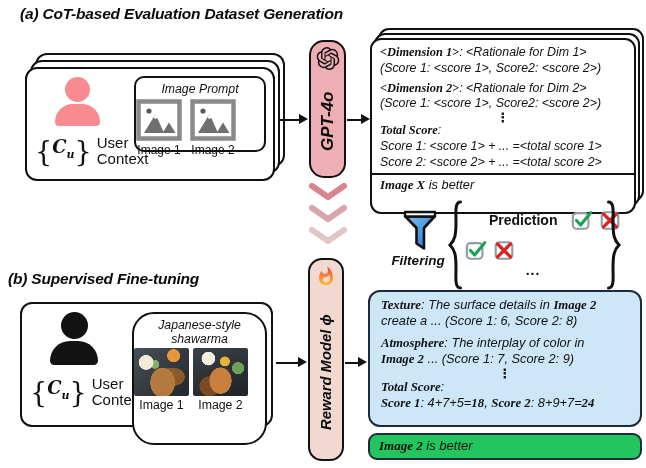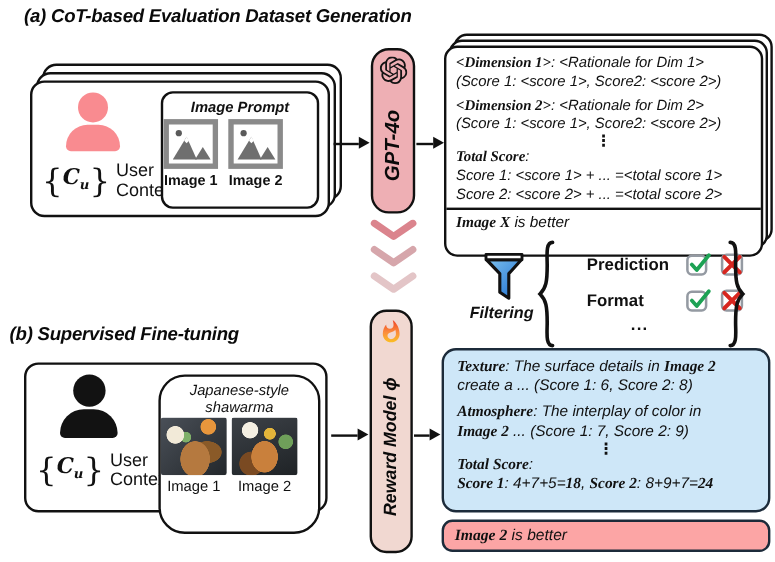--- a/index.html
+++ b/index.html
@@ -72,21 +72,21 @@
   .ln{white-space:nowrap;}
   .b{font-weight:700;font-family:Liberation Serif, serif;}
   .dots{text-align:center;font-weight:700;line-height:11px;font-size:13px;}
   .out-a-front .out-body .ln:nth-child(3){margin-top:4px;}
   .out-footer{border-top:2.2px solid #111;padding:2px 8px 0;font-size:12.8px;}
 
   
   .box-blue{position:absolute;background:#cee7f8;border:2.2px solid #1c2b3a;border-radius:12px;box-sizing:border-box;
      font-style:italic;font-size:12.8px;line-height:16.4px;padding:5px 11px;}
   .box-blue .ln:nth-child(3){margin-top:5px;}
-  .verdict-box{position:absolute;background:#fca5a5;border:2.2px solid #1c2b3a;border-radius:9px;box-sizing:border-box;
+  .verdict-box{position:absolute;background:#22c55e;border:2.2px solid #1c2b3a;border-radius:9px;box-sizing:border-box;
      font-style:italic;font-size:13px;padding:3px 9px;}
 
   
   .filter-label{position:absolute;font-style:italic;font-weight:700;font-size:13.5px;text-align:center;}
   .frows{position:absolute;}
   .frow{display:flex;align-items:center;height:30px;}
   .frow .flabel{width:82px;font-weight:700;font-size:14px;margin-left:24px;}
   .frow .icons{display:flex;gap:6px;}
   .fmore{text-align:center;font-weight:700;font-size:14px;width:136px;margin-top:-3px;letter-spacing:1px;}
 </style>
@@ -110,21 +110,21 @@
           <span class="setnote">
               <span class="set-brace">{</span>
               <span class="cu"><span>C</span><sub>u</sub></span>
               <span class="set-brace">}</span>
             </span>
           <span class="ctx-label">
             <span>User</span><br>
             <span>Context</span>
           </span>
         </div>
-        <div class="prompt-box" style="left:107px;top:7px;width:132px;height:98px;font-weight:bold;">
+        <div class="prompt-box" style="left:107px;top:7px;width:132px;height:76px;">
           <div class="prompt-title">Image Prompt</div>
           <div class="prompt-imgs">
             <div class="imgcol">
               <svg width="46" height="42" viewBox="0 0 46 42">
                 <rect x="2.5" y="2.5" width="41" height="37" fill="#fff" stroke="#8a8a8a" stroke-width="4.5"></rect>
                 <circle cx="13" cy="12" r="2.6" fill="#5a5a5a"></circle>
                 <path d="M8 34 L19.5 15 L28 34 Z" fill="#6f6f6f"></path>
                 <path d="M17.5 18.3 L19.5 15 L21.5 18.3 L19.5 20.3 Z" fill="#fff"></path>
                 <path d="M26.5 34 L33 23.5 L39.5 34 Z" fill="#6f6f6f"></path>
               </svg>
@@ -206,21 +206,20 @@
           <rect x="2" y="4.5" width="17" height="17" rx="4" fill="#fff" stroke="#949aa2" stroke-width="2.3"></rect>
           <path d="M6 12.5 L10.5 17.5 L21.5 4" fill="none" stroke="#1da254" stroke-width="3.4" stroke-linecap="round" stroke-linejoin="round"></path>
         </svg>
         <svg width="22" height="22" viewBox="0 0 24 24">
           <rect x="3" y="3.5" width="18" height="18" rx="4" fill="#fff" stroke="#949aa2" stroke-width="2.3"></rect>
           <path d="M5 5.5 L19 19.5 M19 5.5 L5 19.5" stroke="#d7261f" stroke-width="3.6" stroke-linecap="round"></path>
         </svg>
       </span>
     </div>
     <div class="frow">
-      <span class="flabel">Format</span>
       <span class="icons">
         <svg width="22" height="22" viewBox="0 0 24 24">
           <rect x="2" y="4.5" width="17" height="17" rx="4" fill="#fff" stroke="#949aa2" stroke-width="2.3"></rect>
           <path d="M6 12.5 L10.5 17.5 L21.5 4" fill="none" stroke="#1da254" stroke-width="3.4" stroke-linecap="round" stroke-linejoin="round"></path>
         </svg>
         <svg width="22" height="22" viewBox="0 0 24 24">
           <rect x="3" y="3.5" width="18" height="18" rx="4" fill="#fff" stroke="#949aa2" stroke-width="2.3"></rect>
           <path d="M5 5.5 L19 19.5 M19 5.5 L5 19.5" stroke="#d7261f" stroke-width="3.6" stroke-linecap="round"></path>
         </svg>
       </span>

